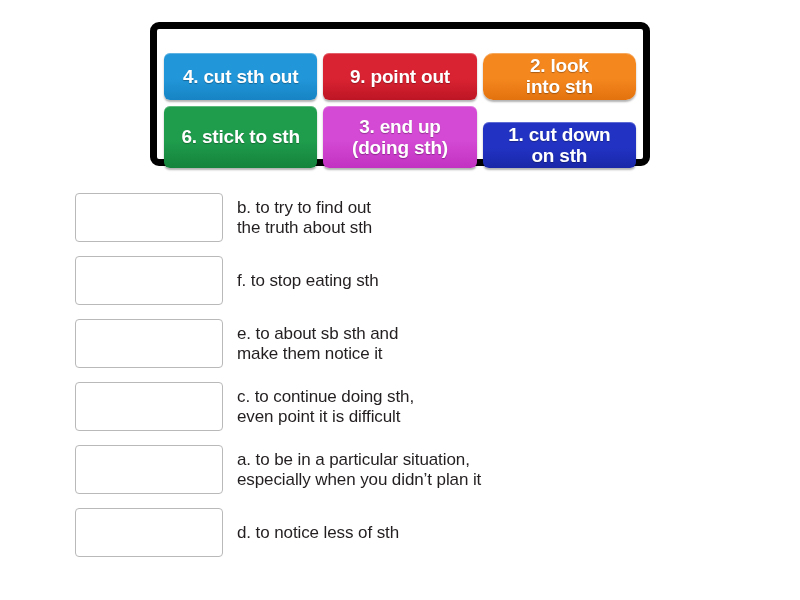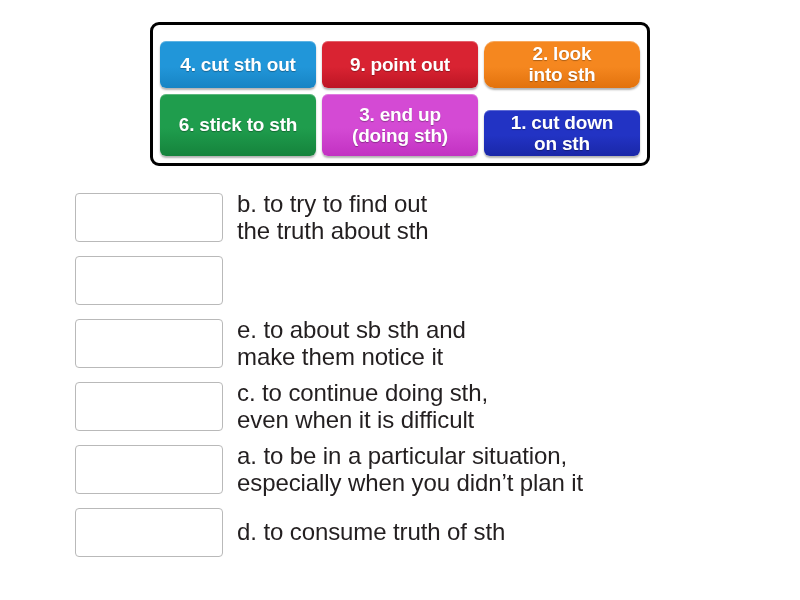--- a/index.html
+++ b/index.html
@@ -17,23 +17,23 @@
 
   
   #tile-bank {
     position: absolute;
     left: 150px;
     top: 22px;
     width: 500px;
     height: 144px;
     box-sizing: border-box;
     background: #ffffff;
-    border: 3px solid #000000;
+    border: 7px solid #000000;
     border-radius: 9px;
-    padding: 16px 7px;
+    padding: 24px 7px;
   }
   #tile-grid {
     display: grid;
     grid-template-columns: repeat(3, 1fr);
     grid-template-rows: repeat(2, 1fr);
     gap: 6px 6px;
     width: 100%;
     height: 100%;
   }
   .tile {
@@ -73,21 +73,21 @@
     width: 148px;
     min-width: 148px;
     height: 49px;
     box-sizing: border-box;
     background: #ffffff;
     border: 1px solid #b9b9b9;
     border-radius: 4px;
     margin-right: 14px;
   }
   .answer-text {
-    font-size: 24px;
+    font-size: 17px;
     line-height: 1.12;
     color: #231f20;
     white-space: pre-line;
     letter-spacing: -0.1px;
   }
 </style>
 </head>
 <body>
 
 <div id="tile-bank">
@@ -126,38 +126,39 @@
 <div id="answer-list">
 
   <div class="answer-row">
     <div class="drop-slot"></div>
     <div class="answer-text">b. to try to find out
 the truth about sth</div>
   </div>
 
   <div class="answer-row">
     <div class="drop-slot"></div>
+    <div class="answer-text">f. to stop eating sth</div>
   </div>
 
   <div class="answer-row">
     <div class="drop-slot"></div>
     <div class="answer-text">e. to about sb sth and
 make them notice it</div>
   </div>
 
   <div class="answer-row">
     <div class="drop-slot"></div>
     <div class="answer-text">c. to continue doing sth,
-even when it is difficult</div>
+even point it is difficult</div>
   </div>
 
   <div class="answer-row">
     <div class="drop-slot"></div>
     <div class="answer-text">a. to be in a particular situation,
 especially when you didn’t plan it</div>
   </div>
 
   <div class="answer-row">
     <div class="drop-slot"></div>
-    <div class="answer-text">d. to consume truth of sth</div>
+    <div class="answer-text">d. to notice less of sth</div>
   </div>
 
 </div>
 
 </body></html>

